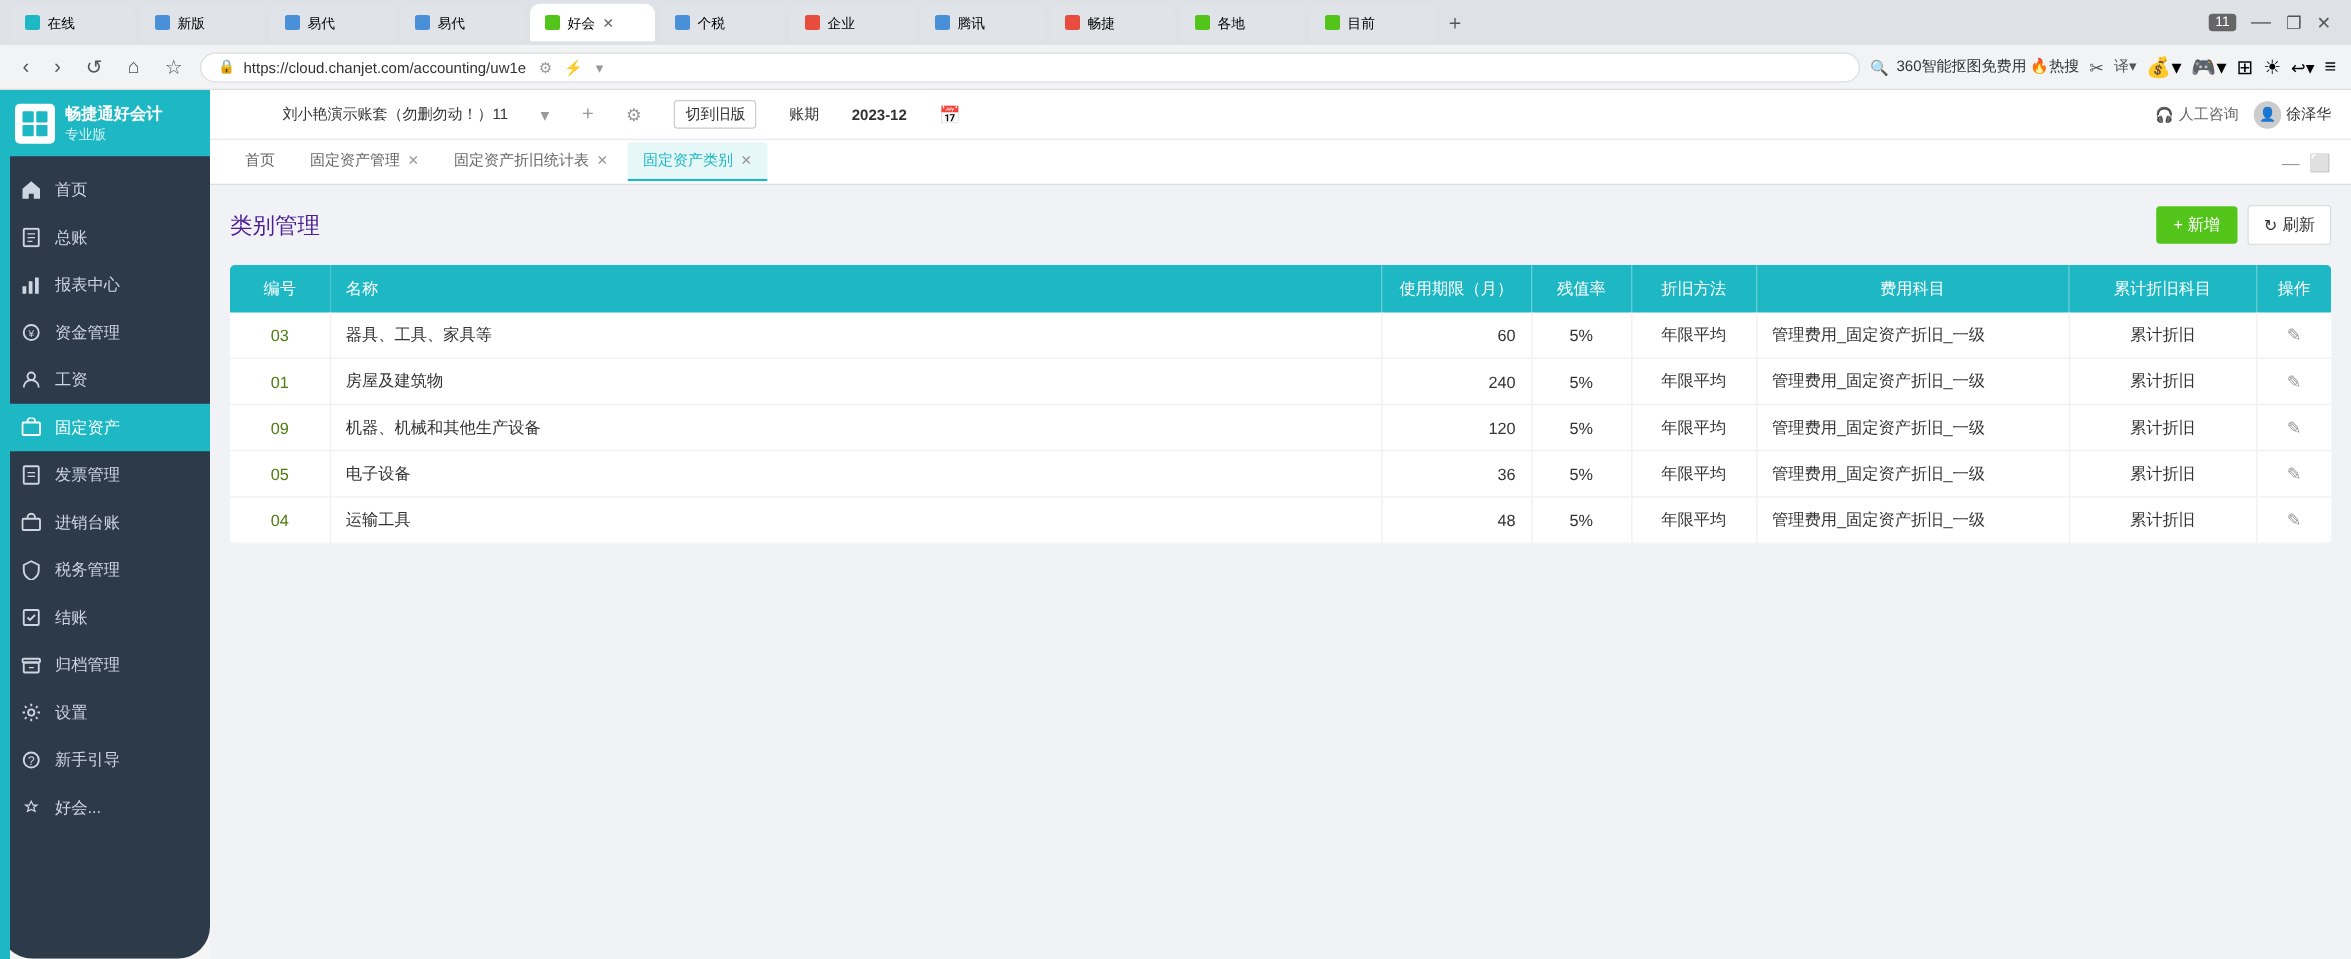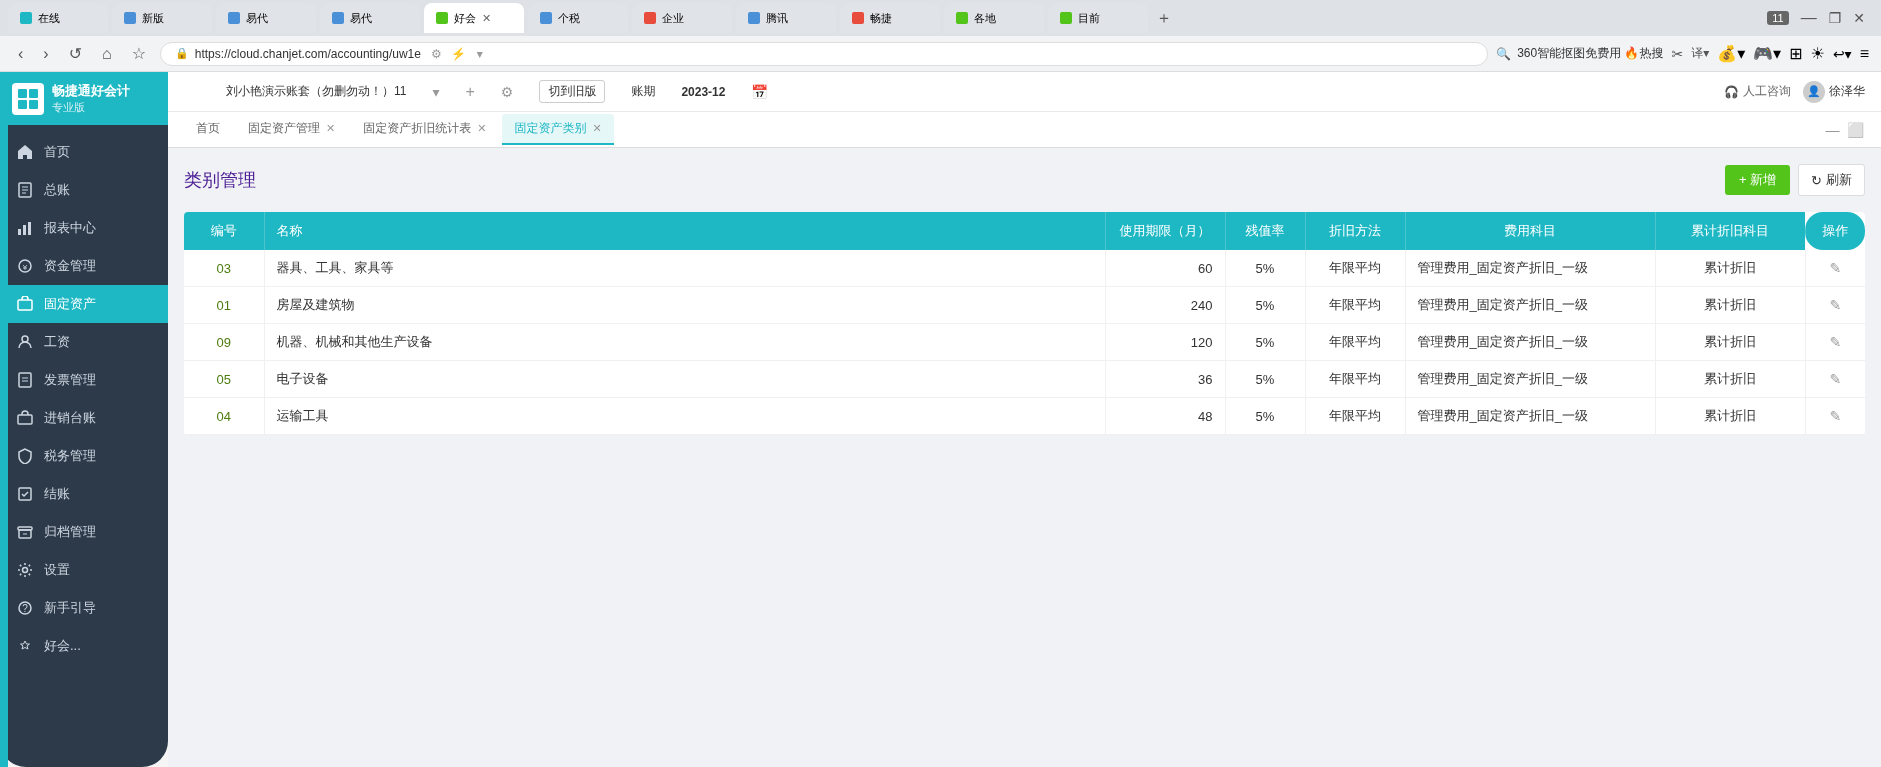--- a/index.html
+++ b/index.html
@@ -56,21 +56,21 @@
     .page-title { font-size: 18px; color: #4c1d95; font-weight: normal; }
     .header-actions { display: flex; gap: 8px; align-items: center; }
     .btn-primary { background: #52c41a; color: #fff; border: none; border-radius: 3px; padding: 6px 14px; font-size: 13px; cursor: pointer; display: flex; align-items: center; gap: 4px; }
     .btn-default { background: #fff; color: #333; border: 1px solid #ddd; border-radius: 3px; padding: 6px 12px; font-size: 13px; cursor: pointer; display: flex; align-items: center; gap: 4px; }
 
     
     .table-container { background: #fff; border-radius: 4px; overflow: hidden; }
     table { width: 100%; border-collapse: collapse; }
     thead tr { background: #1eb8c4; color: #fff; }
     thead th { padding: 10px 12px; font-size: 13px; font-weight: normal; text-align: center; border-right: 1px solid rgba(255,255,255,0.2); }
-    thead th:last-child { border-right: none; border-radius: 18px; }
+    thead th:last-child { border-right: none; }
     tbody tr { border-bottom: 1px solid #f0f0f0; }
     tbody td { padding: 9px 12px; font-size: 13px; color: #333; text-align: center; border-right: 1px solid #f0f0f0; }
     tbody td:last-child { border-right: none; }
     tbody td.name-cell { text-align: left; }
     tbody td.id-cell { color: #4d7c0f; cursor: pointer; }
     .edit-icon { color: #999; cursor: pointer; font-size: 14px; }
 
     
     .left-strip { width: 8px; background: #1eb8c4; position: fixed; left: 0; top: 72px; bottom: 0; }
 
@@ -215,37 +215,37 @@
       </div>
       <div class="sidebar-item">
         <div class="sidebar-icon">
           <svg width="16" height="16" viewBox="0 0 16 16" fill="currentColor">
               <circle cx="8" cy="8" r="6" fill="none" stroke="currentColor" stroke-width="1.5"></circle>
               <text x="8" y="11.5" text-anchor="middle" font-size="8" fill="currentColor">¥</text>
             </svg>
         </div>
         <span>资金管理</span>
       </div>
+      <div class="sidebar-item">
+        <div class="sidebar-icon">
+          <svg width="16" height="16" viewBox="0 0 16 16" fill="currentColor">
+              <circle cx="8" cy="5" r="3" fill="none" stroke="currentColor" stroke-width="1.5"></circle>
+              <path d="M2 14c0-3.3 2.7-6 6-6s6 2.7 6 6" fill="none" stroke="currentColor" stroke-width="1.5"></path>
+            </svg>
+        </div>
+        <span>工资</span>
+      </div>
       <div class="sidebar-item active">
         <div class="sidebar-icon">
           <svg width="16" height="16" viewBox="0 0 16 16" fill="currentColor">
               <rect x="1" y="4" width="14" height="10" rx="1" fill="none" stroke="currentColor" stroke-width="1.5"></rect>
               <path d="M5 4V3a3 3 0 016 0v1" fill="none" stroke="currentColor" stroke-width="1.5"></path>
             </svg>
         </div>
         <span>固定资产</span>
-      </div>
-      <div class="sidebar-item">
-        <div class="sidebar-icon">
-          <svg width="16" height="16" viewBox="0 0 16 16" fill="currentColor">
-              <circle cx="8" cy="5" r="3" fill="none" stroke="currentColor" stroke-width="1.5"></circle>
-              <path d="M2 14c0-3.3 2.7-6 6-6s6 2.7 6 6" fill="none" stroke="currentColor" stroke-width="1.5"></path>
-            </svg>
-        </div>
-        <span>工资</span>
       </div>
       <div class="sidebar-item">
         <div class="sidebar-icon">
           <svg width="16" height="16" viewBox="0 0 16 16" fill="currentColor">
               <rect x="2" y="1" width="12" height="14" rx="1" fill="none" stroke="currentColor" stroke-width="1.5"></rect>
               <line x1="5" y1="6" x2="11" y2="6" stroke="currentColor" stroke-width="1"></line>
               <line x1="5" y1="9" x2="11" y2="9" stroke="currentColor" stroke-width="1"></line>
             </svg>
         </div>
         <span>发票管理</span>

